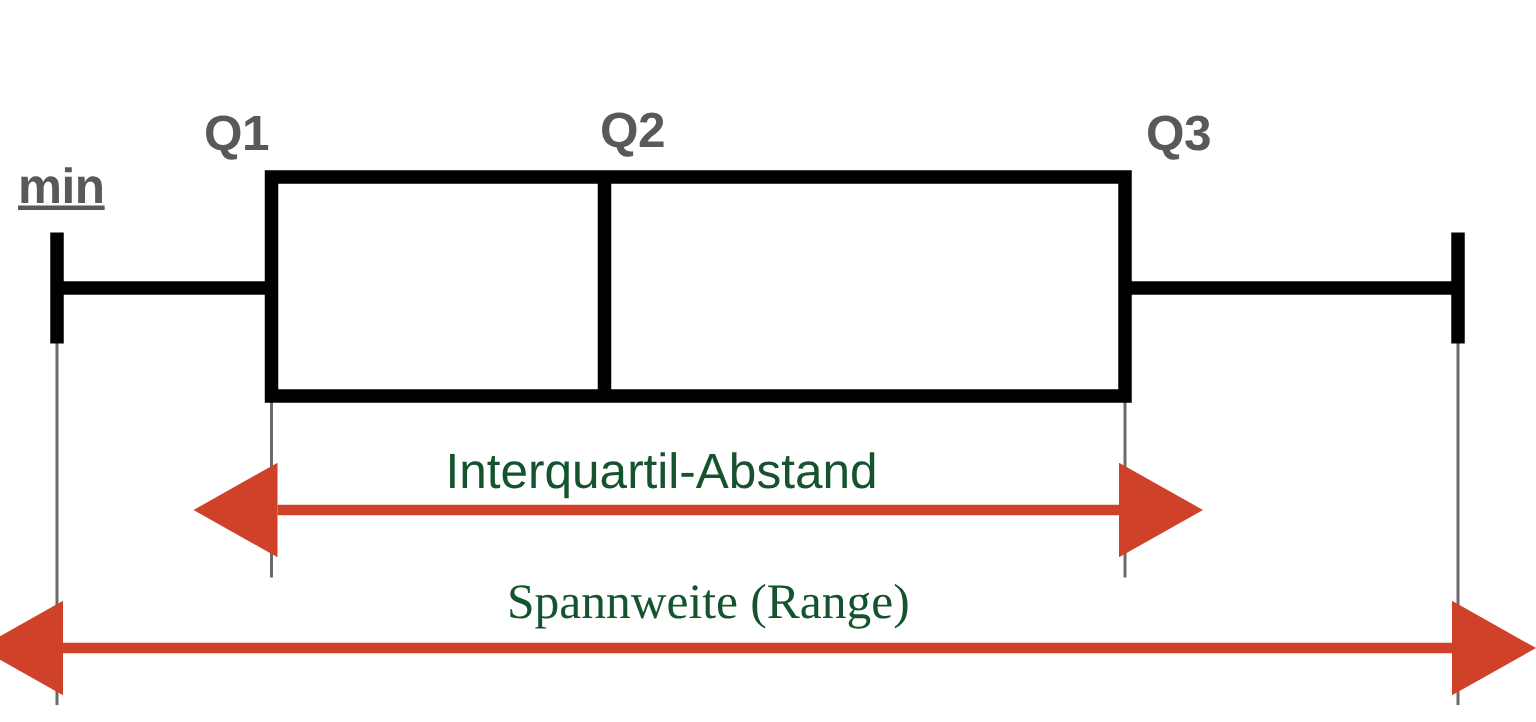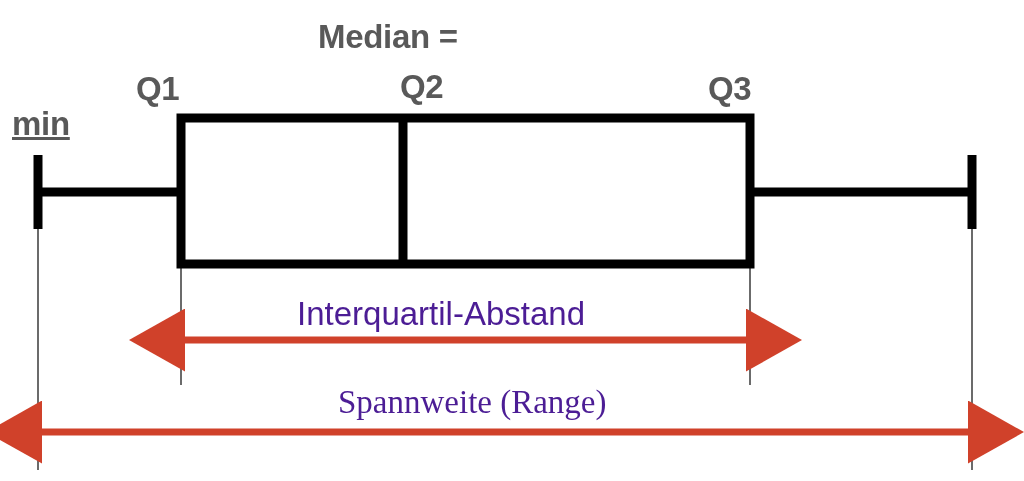--- a/index.html
+++ b/index.html
@@ -31,27 +31,27 @@
     line-height: 1;
   }
   .label-bold {
     font-weight: bold;
     font-size: 33px;
     letter-spacing: -0.3px;
   }
   .label-regular {
     font-weight: normal;
     font-size: 33px;
-    color: #4c1d95;
+    color: #14532d;
   }
   .label-min  { left: 12px;  top: 107px; text-decoration: underline; }
   .label-max  { left: 933px; top: 107px; }
   .label-q1   { left: 136px; top: 72px; }
   .label-q2   { left: 400px; top: 70px; }
-  .label-q3   { left: 708px; top: 72px; }
+  .label-q3   { left: 764px; top: 72px; }
   .label-median { left: 318px; top: 20px; }
   .label-iqr   { left: 297px; top: 297px; }
   .label-range { left: 338px; top: 386px; font-family: Liberation Serif, serif; }
 </style>
 </head>
 <body>
 
 <div id="boxplot-figure">
 
   <svg width="1024" height="481" viewBox="0 0 1024 481">
@@ -93,19 +93,18 @@
 
   <span class="fig-label label-bold label-min">min</span>
 
 
   <span class="fig-label label-bold label-q1">Q1</span>
 
   <span class="fig-label label-bold label-q2">Q2</span>
 
   <span class="fig-label label-bold label-q3">Q3</span>
 
-  <span class="fig-label label-bold label-median">Median =</span>
 
   <span class="fig-label label-regular label-iqr">Interquartil-Abstand</span>
 
   <span class="fig-label label-regular label-range">Spannweite (Range)</span>
 
 </div>
 
 </body></html>

